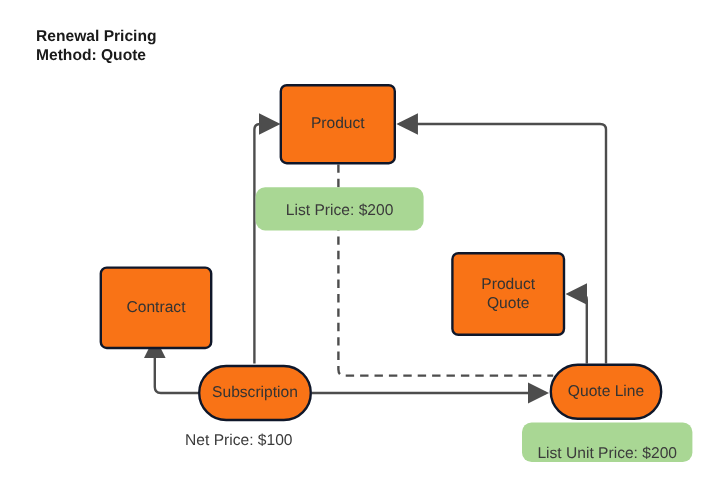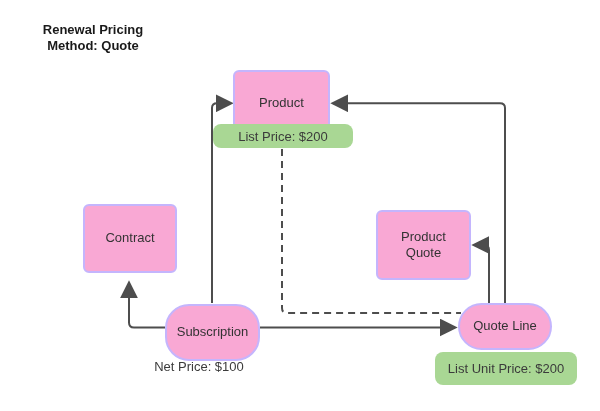--- a/index.html
+++ b/index.html
@@ -15,22 +15,22 @@
   .edges-svg {
     position: absolute;
     left: 0; top: 0;
     width: 600px; height: 411px;
     z-index: 1;
   }
   .node {
     position: absolute;
     z-index: 2;
     box-sizing: border-box;
-    background: #f9a8d4;
-    border: 2px solid #c4b5fd;
+    background: #f97316;
+    border: 2px solid #0f172a;
     display: flex;
     align-items: center;
     justify-content: center;
     text-align: center;
     font-size: 13px;
     line-height: 1.25;
     color: #333333;
   }
   .node.rect { border-radius: 6px; }
   .node.stadium { border-radius: 24px; }
@@ -48,36 +48,36 @@
   }
   .annotation.green {
     background: #a9d794;
     border-radius: 8px;
   }
   .title {
     position: absolute;
     z-index: 3;
     left: 30px; top: 22px;
     width: 126px;
-    text-align: center;
+    text-align: left;
     font-size: 13px;
     font-weight: bold;
     line-height: 1.22;
     color: #1a1a1a;
   }
   
   .node-product        { left: 233px; top: 70px;  width: 97px; height: 67px; }
-  .node-contract       { left: 83px;  top: 204px; width: 94px; height: 69px; }
+  .node-contract       { left: 83px;  top: 222px; width: 94px; height: 69px; }
   .node-renewal-quote  { left: 376px; top: 210px; width: 95px; height: 70px; padding: 0 12px; }
-  .node-subscription   { left: 165px; top: 304px; width: 95px; height: 57px; }
+  .node-subscription   { left: 165px; top: 304px; width: 95px; height: 47px; }
   .node-quote-line     { left: 458px; top: 303px; width: 94px; height: 47px; justify-content: center; }
   
-  .ann-list-price      { left: 213px; top: 124px; width: 140px; height: 24px; }
+  .ann-list-price      { left: 213px; top: 156px; width: 140px; height: 36px; }
   .ann-net-price       { left: 144px; top: 358px; width: 110px; height: 17px; }
-  .ann-list-unit-price { left: 435px; top: 352px; width: 142px; height: 33px; }
+  .ann-list-unit-price { left: 435px; top: 352px; width: 142px; height: 33px; align-items: flex-end; }
 </style>
 </head>
 <body>
 
 <div class="canvas">
 
   <svg class="edges-svg" viewBox="0 0 600 411" xmlns="http://www.w3.org/2000/svg">
     <defs>
       <marker id="arrow" viewBox="0 0 10 10" refX="8.5" refY="5" markerWidth="9" markerHeight="9" orient="auto-start-reverse">
         <path d="M0,0 L10,5 L0,10 z" fill="#4d4d4d"></path>

